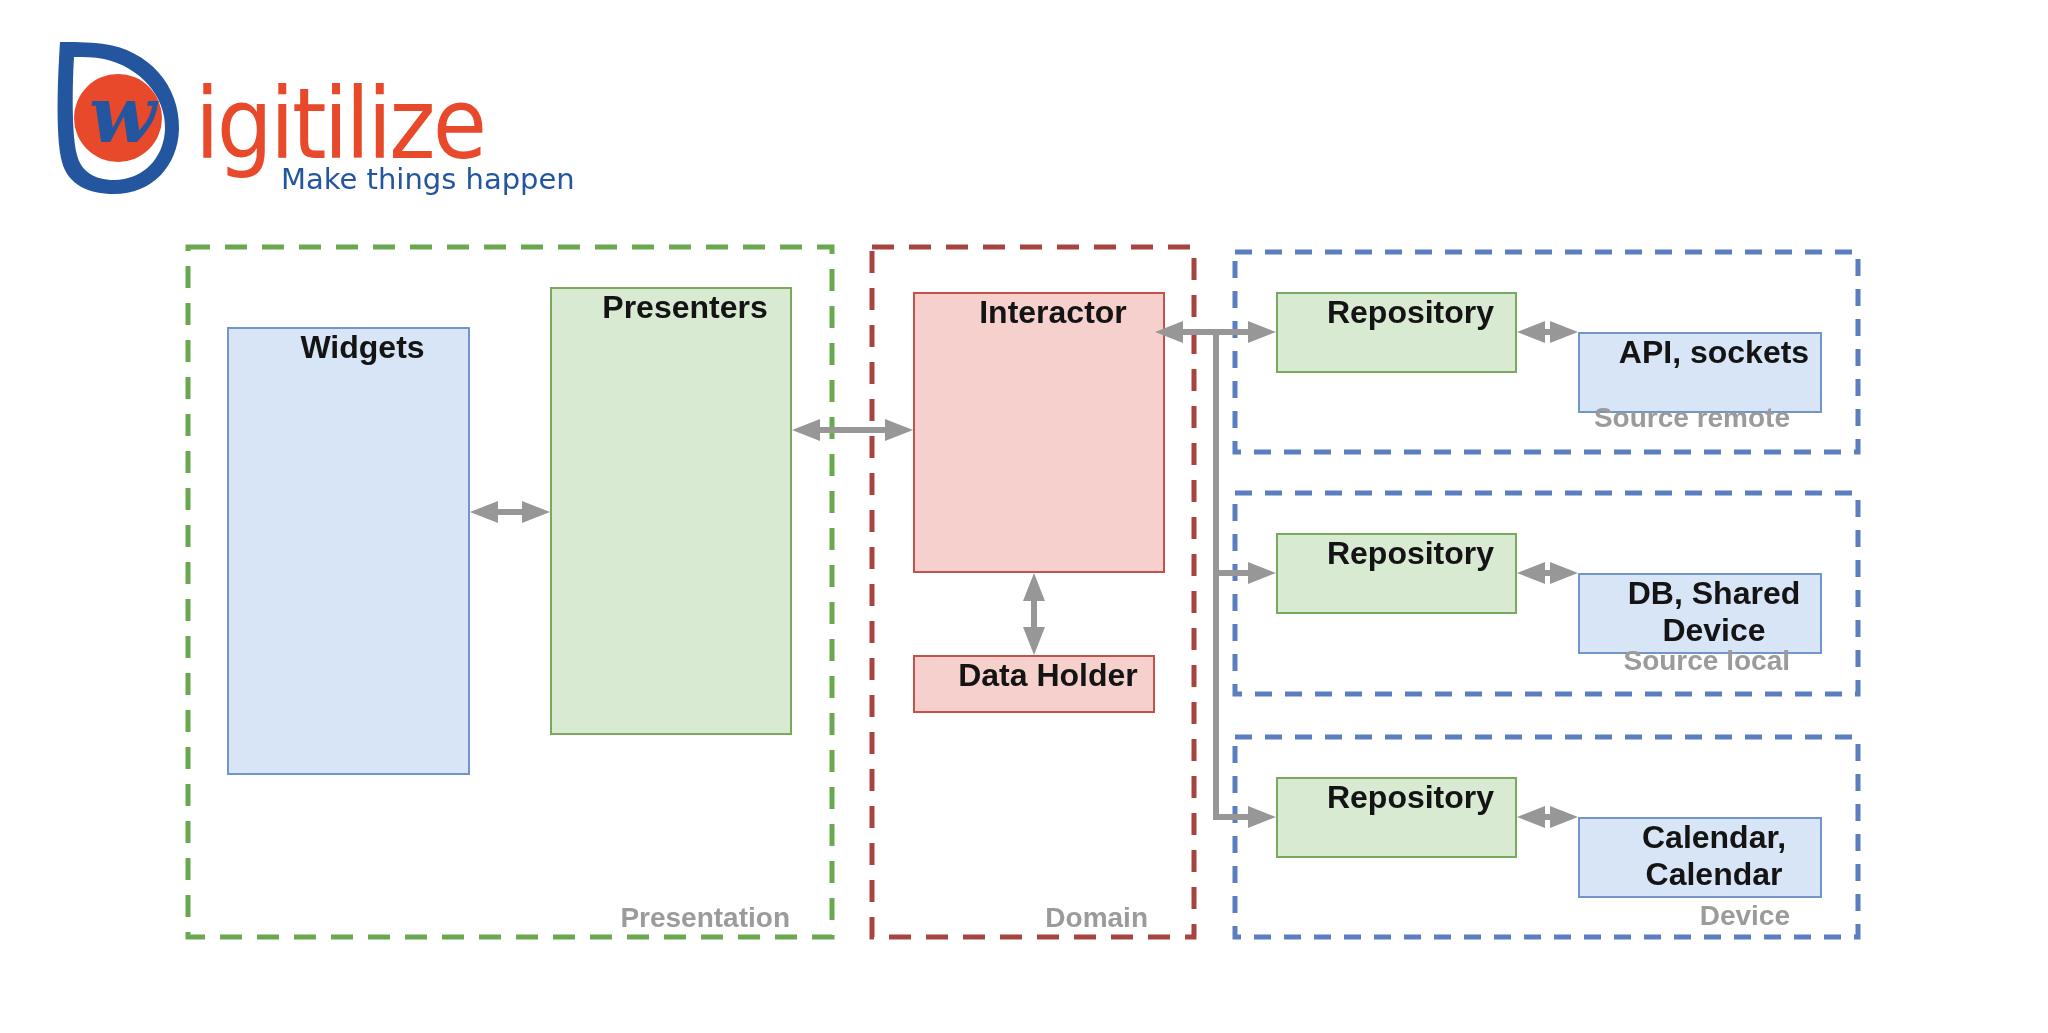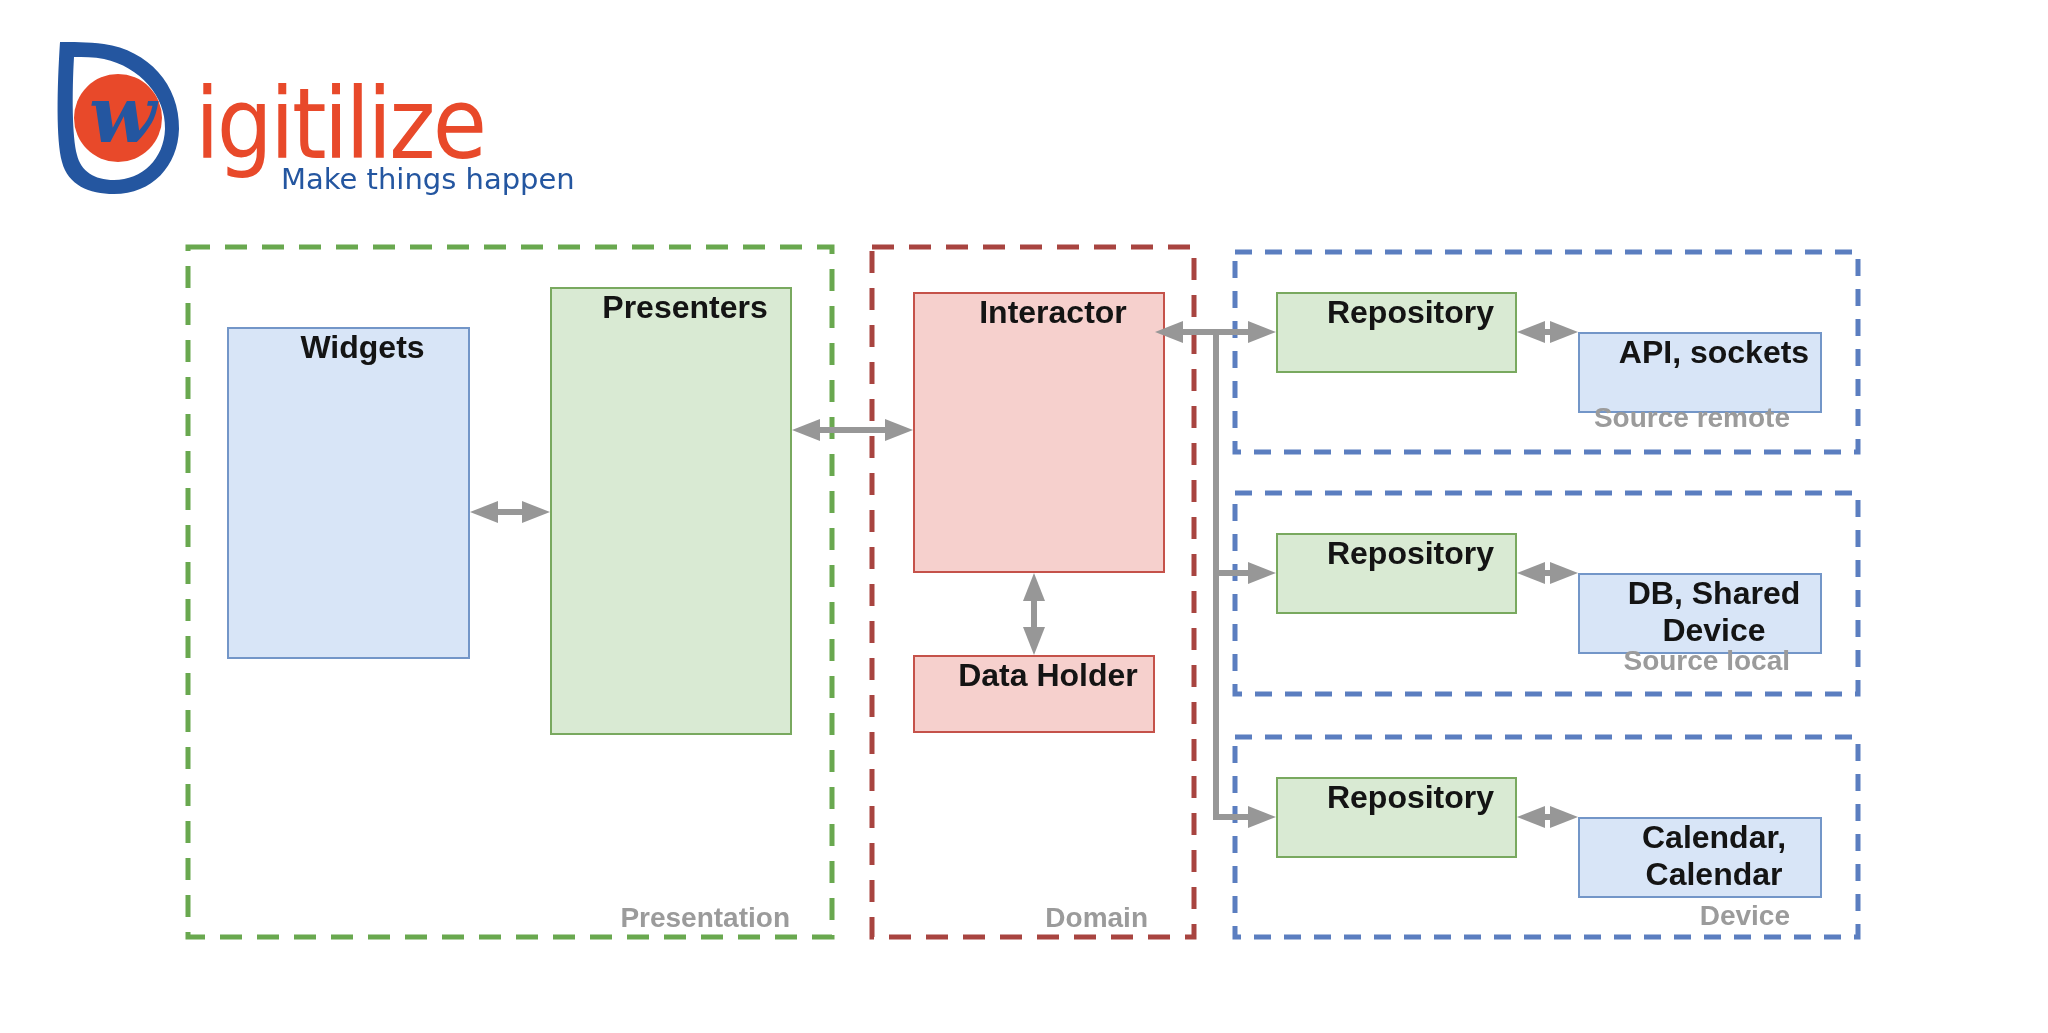--- a/index.html
+++ b/index.html
@@ -39,24 +39,24 @@
     font-weight: bold; font-size: 32px; color: var(--text);
     text-align: center;
     z-index: 2;
     box-sizing: border-box;
     padding-left: 28px;
   }
   .node.blue  { background: var(--box-blue-fill);  border: 2px solid var(--box-blue-stroke); margin-top: 40px; }
   .node.green { background: var(--box-green-fill); border: 2px solid var(--box-green-stroke); }
   .node.red   { background: var(--box-red-fill);   border: 2px solid var(--box-red-stroke); }
 
-  #box-widgets    { left: 227px; top: 287px; width: 243px; height: 332px; }
+  #box-widgets    { left: 227px; top: 287px; width: 243px; height: 448px; }
   #box-presenters { left: 550px; top: 287px; width: 242px; height: 448px; }
   #box-interactor { left: 913px; top: 292px; width: 252px; height: 281px; }
-  #box-dataholder { left: 913px; top: 655px; width: 242px; height: 78px;  }
+  #box-dataholder { left: 913px; top: 655px; width: 242px; height: 58px;  }
 
   #box-repo-0   { left: 1276px; top: 292px; width: 241px; height: 81px; }
   #box-source-0 { left: 1578px; top: 292px; width: 244px; height: 81px; }
   #box-repo-1   { left: 1276px; top: 533px; width: 241px; height: 81px; }
   #box-source-1 { left: 1578px; top: 533px; width: 244px; height: 81px; }
   #box-repo-2   { left: 1276px; top: 777px; width: 241px; height: 81px; }
   #box-source-2 { left: 1578px; top: 777px; width: 244px; height: 81px; }
 
   
   .zone-label {

